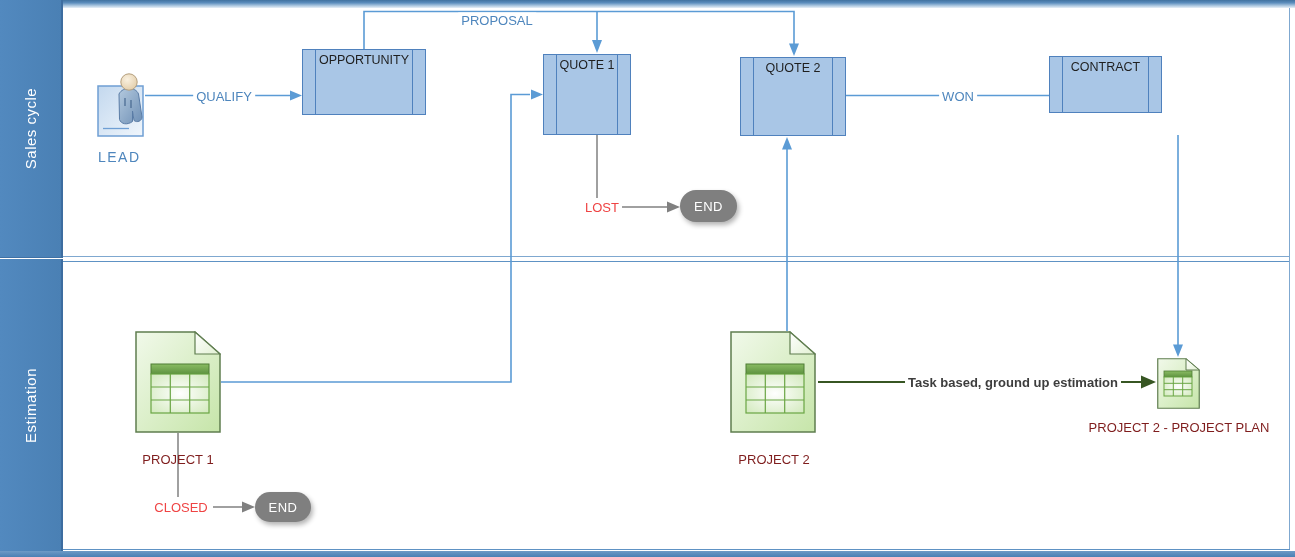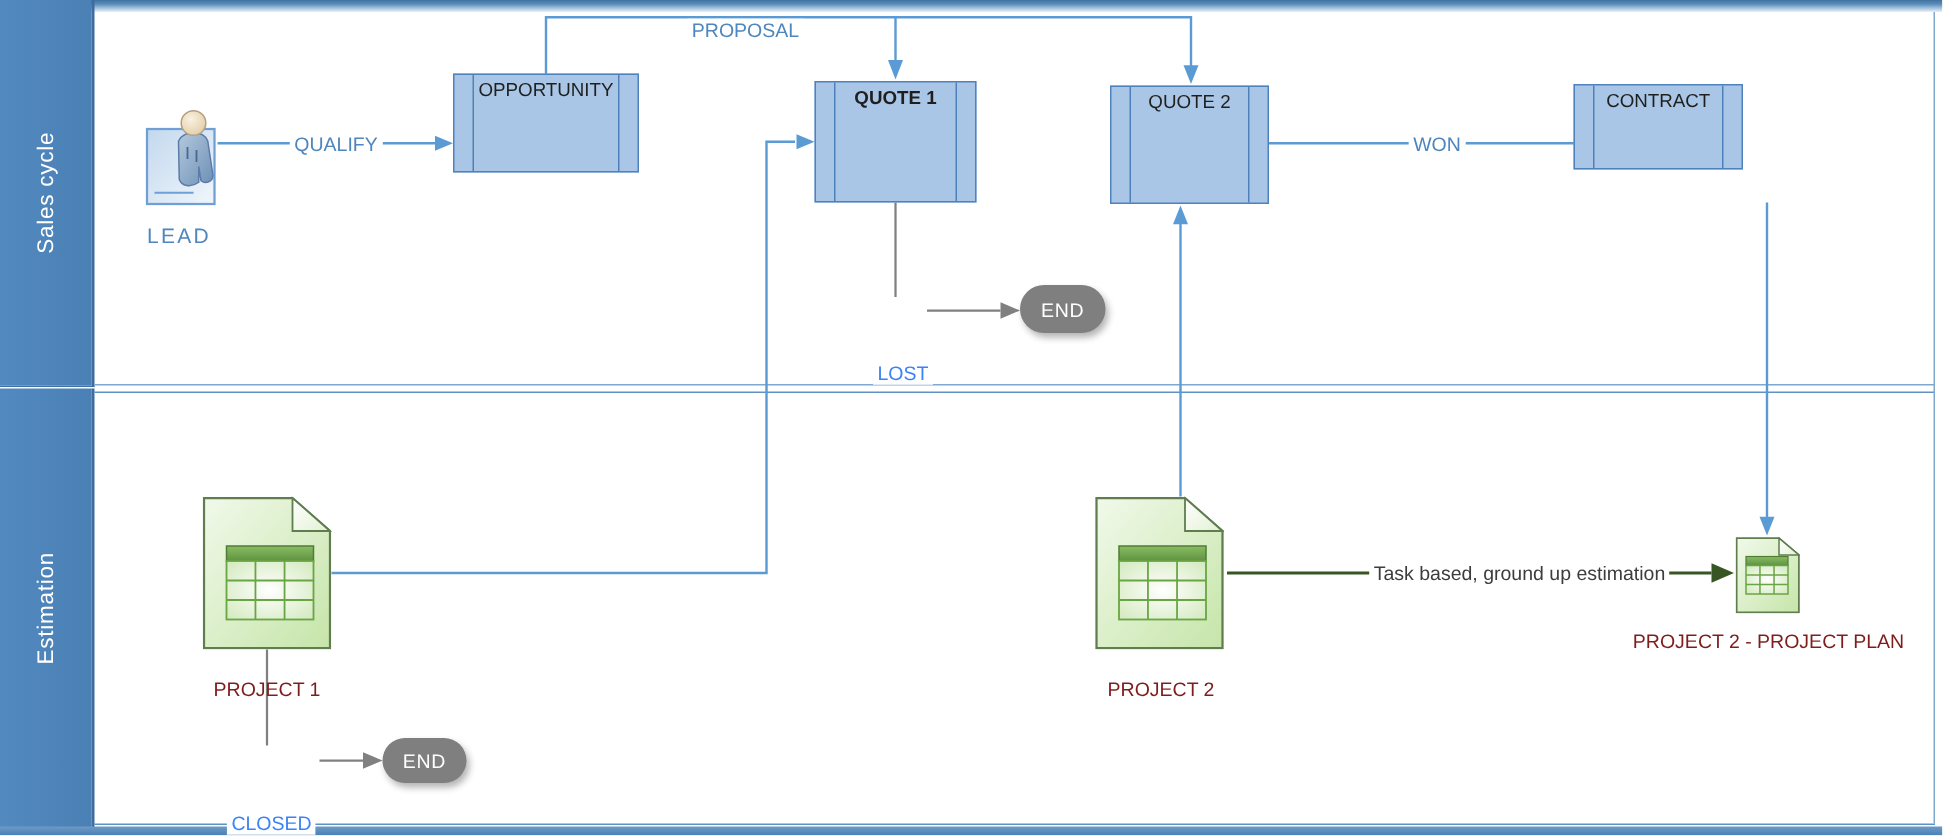--- a/index.html
+++ b/index.html
@@ -51,22 +51,22 @@
     color:#ffffff; font-size:13px; letter-spacing:0.5px;
     display:flex; align-items:center; justify-content:center;
     box-shadow:2px 3px 5px rgba(0,0,0,0.30);
   }
   
   .conn-label {
     position:absolute; transform:translate(-50%,-50%);
     background:#ffffff; padding:0 3px; font-size:13px; white-space:nowrap;
   }
   .conn-label.blue { color:#4e86bd; }
-  .conn-label.dark { color:#3b82f6;margin-top:42px; }
-  .conn-label.gray-green { color:#3d3d3d; }
+  .conn-label.dark { color:#ef4444; }
+  .conn-label.gray-green { color:#3d3d3d;font-weight:bold; }
   .node-label {
     position:absolute; transform:translateX(-50%);
     font-size:13px; color:#7f1d1d; white-space:nowrap;
   }
   .lead-label {
     position:absolute; font-size:14px; letter-spacing:1.5px; color:#4e86bd; white-space:nowrap;
   }
   .icon-svg { position:absolute; }
   svg { display:block; }
   .connector-layer { position:absolute; left:0; top:0; pointer-events:none; }
@@ -157,21 +157,21 @@
       <path d="M818,382 H1141"></path>
     </g>
     <polygon points="1156,382 1141,375.5 1141,388.5" fill="#375623"></polygon>
   </svg>
 
   <div class="process-box" style="left:302px;top:49px;width:124px;height:66px;">
     <span class="bar left"></span>
     <span class="bar right"></span>
     <span class="box-label">OPPORTUNITY</span>
   </div>
-  <div class="process-box" style="left:543px;top:54px;width:108px;height:81px;font-weight:bold;">
+  <div class="process-box" style="left:543px;top:54px;width:88px;height:81px;">
     <span class="bar left"></span>
     <span class="bar right"></span>
     <span class="box-label">QUOTE 1</span>
   </div>
   <div class="process-box" style="left:740px;top:57px;width:106px;height:79px;">
     <span class="bar left"></span>
     <span class="bar right"></span>
     <span class="box-label">QUOTE 2</span>
   </div>
   <div class="process-box" style="left:1049px;top:56px;width:113px;height:57px;">

